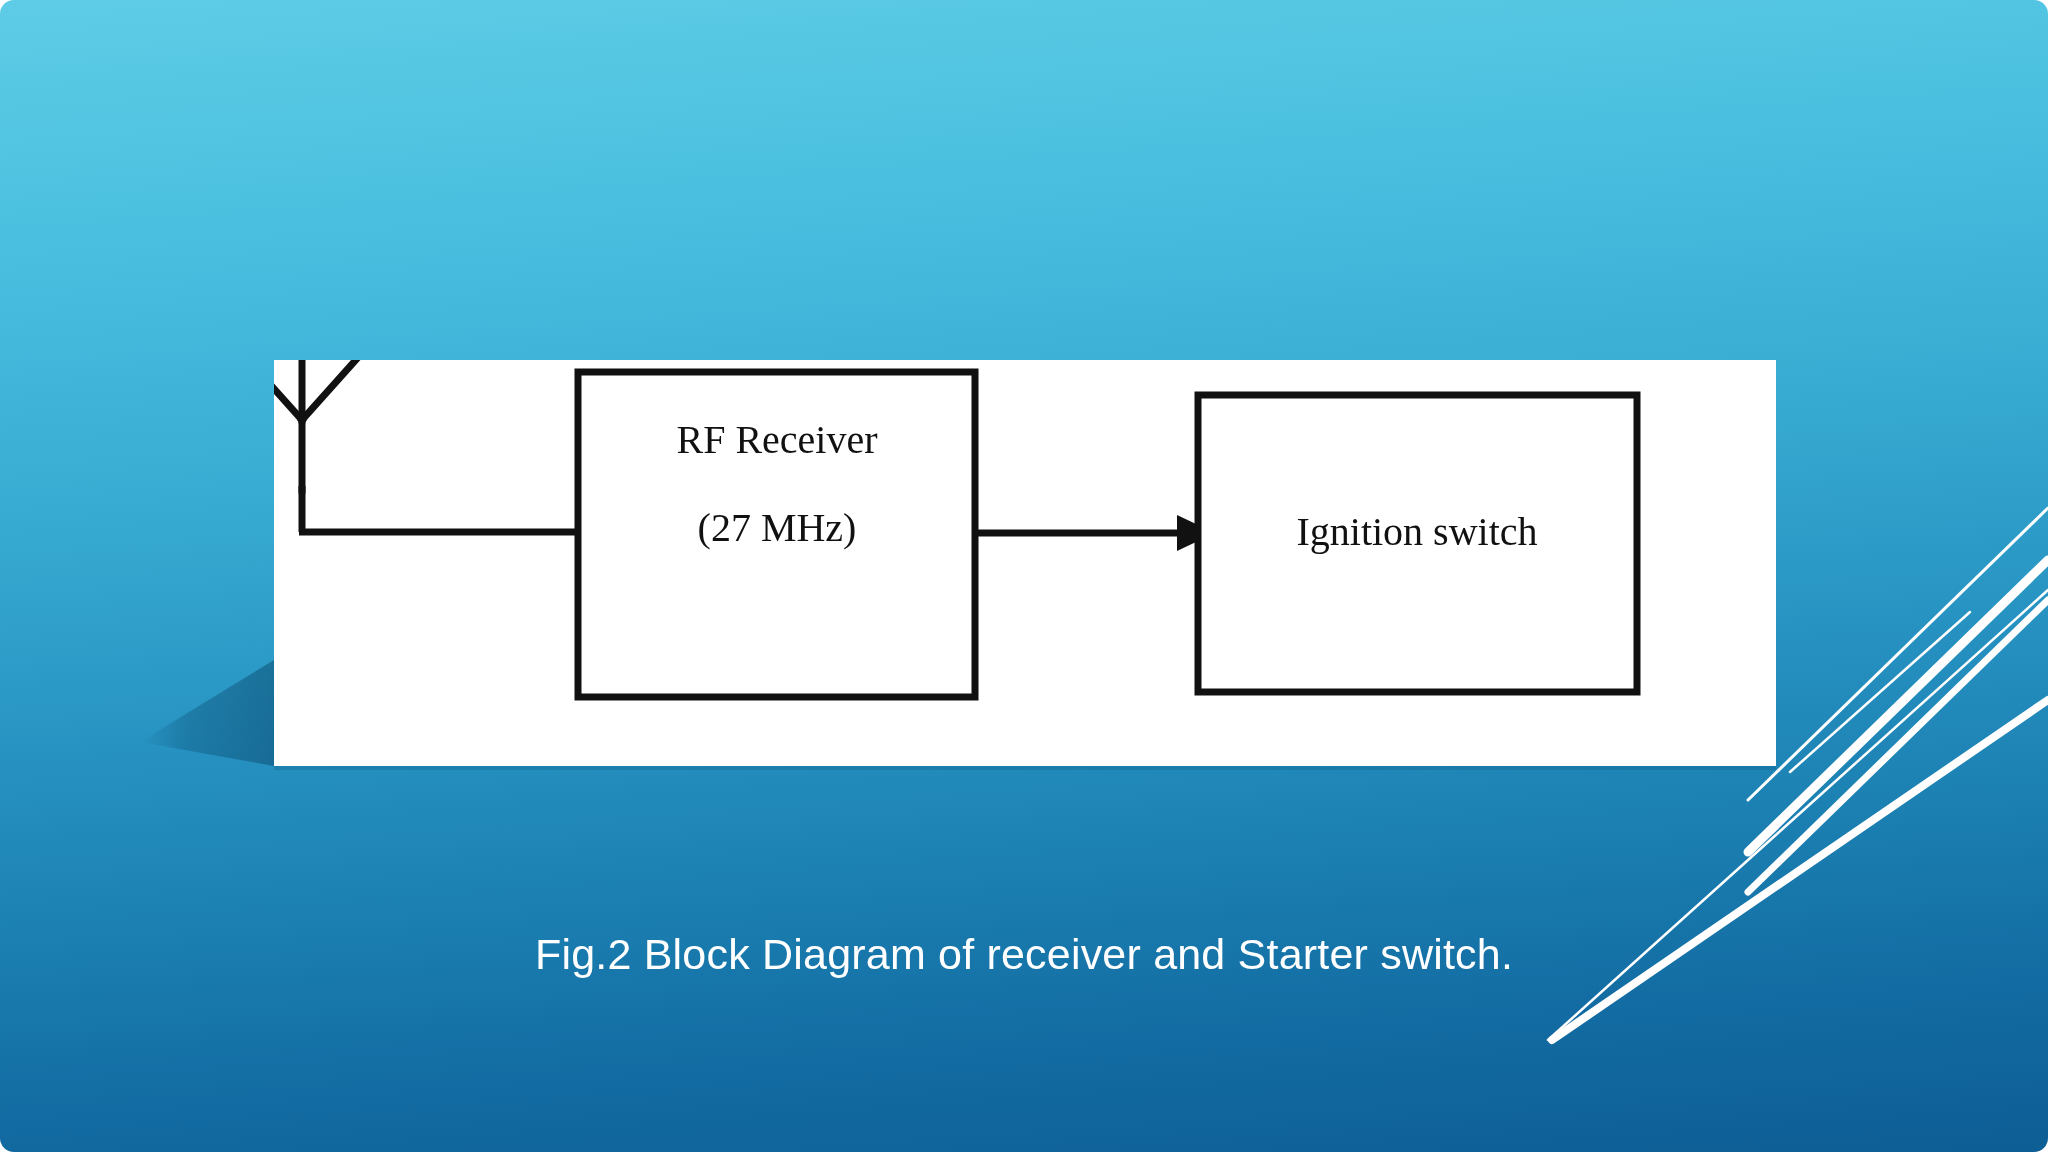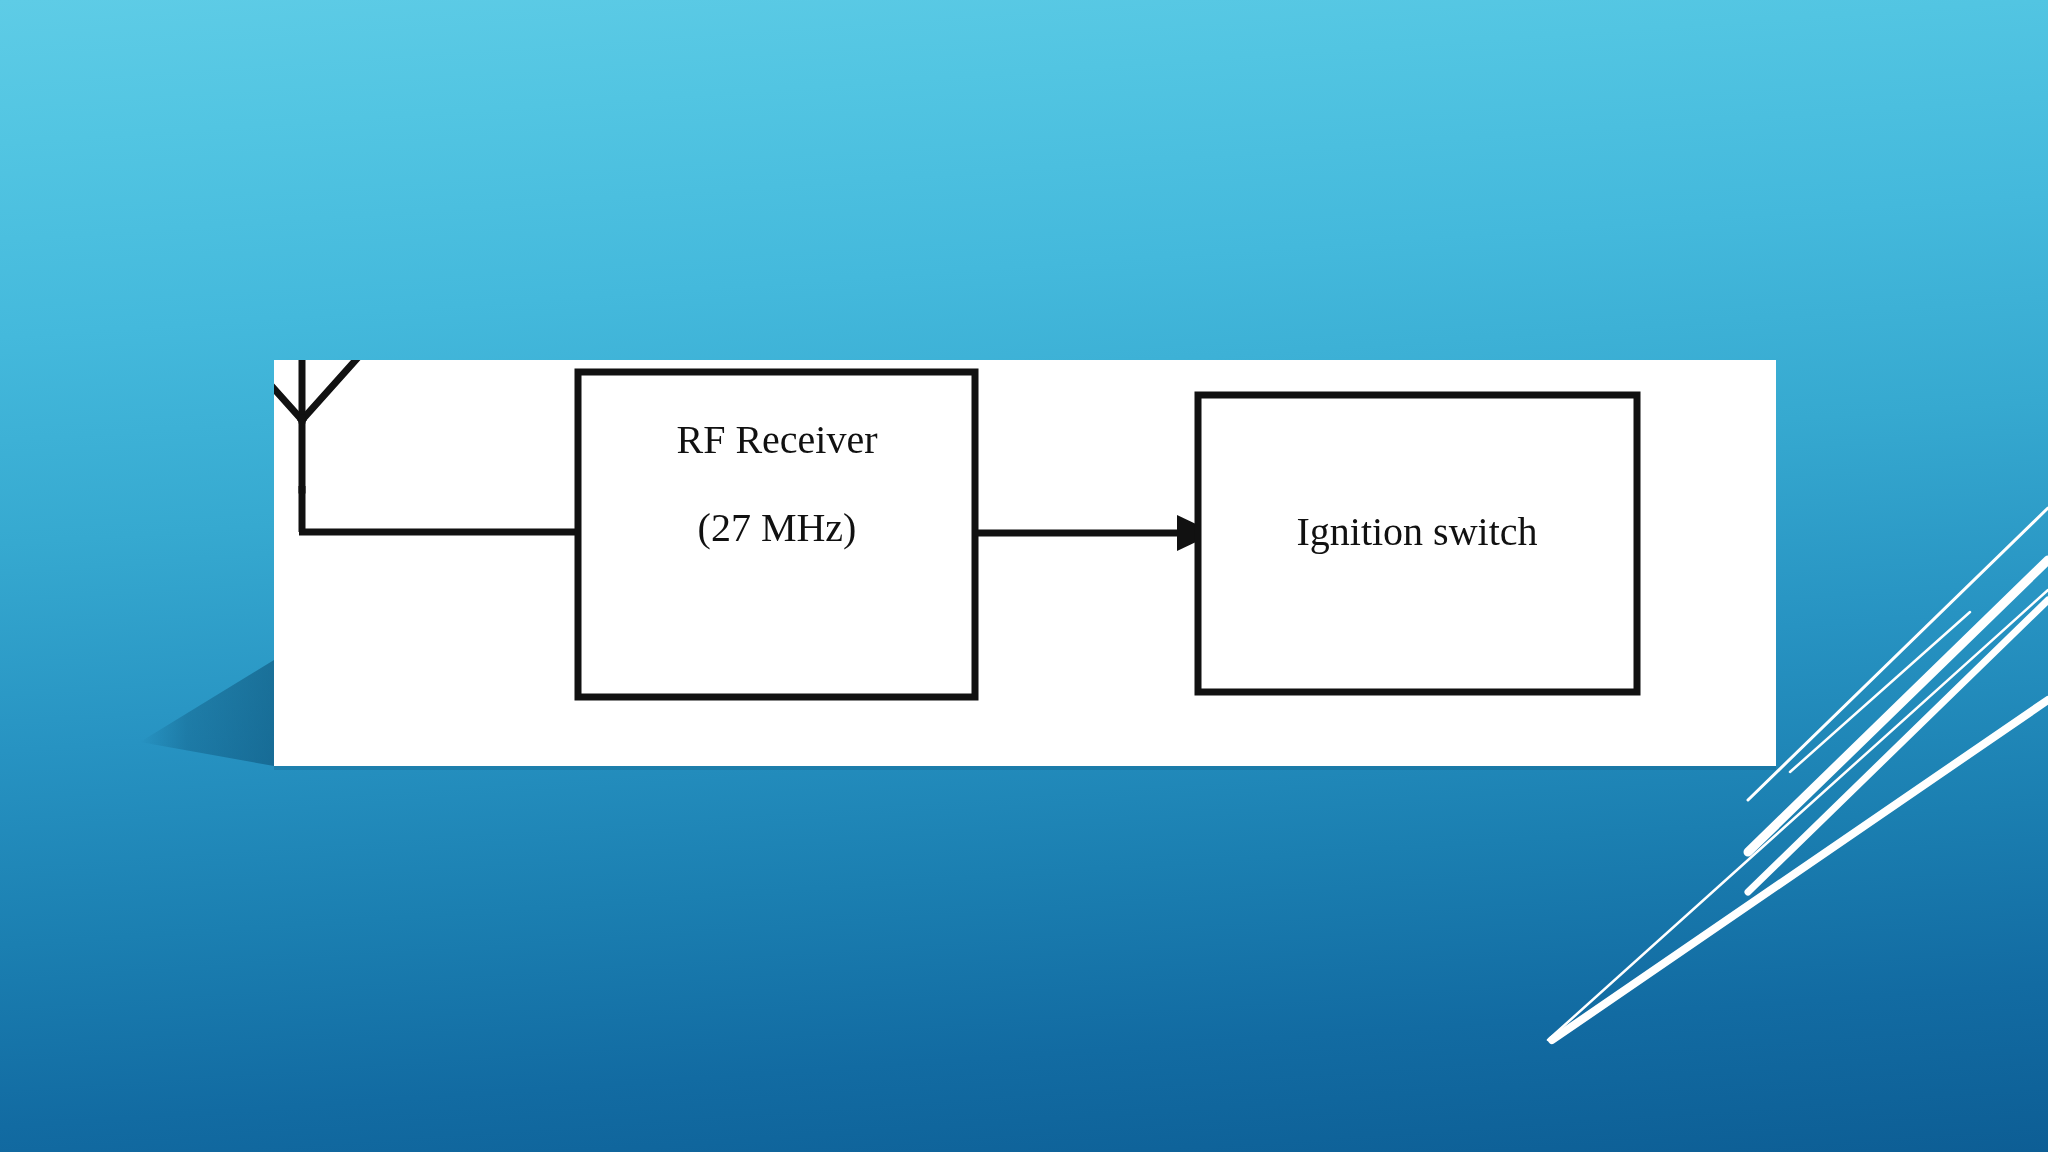--- a/index.html
+++ b/index.html
@@ -21,20 +21,21 @@
       linear-gradient(176deg,
         #5ECCE6 0%,
         #52C5E2 11%,
         #44B9DC 26%,
         #36A9D0 42%,
         #2793C2 58%,
         #1B7FB1 73%,
         #126BA2 87%,
         #0D5E95 100%);
     overflow:hidden;
+    border-radius:14px;
   }
 
   
   #decor-lines {
     position:absolute;
     left:0; top:0;
     width:2048px; height:1152px;
     pointer-events:none;
   }
 
@@ -141,14 +142,15 @@
       </g>
 
       <g>
         <rect x="924" y="35" width="439" height="297" fill="#FFFFFF" stroke="#111111" stroke-width="7"></rect>
         <text class="blk-label" x="1143" y="176">Ignition switch</text>
       </g>
 
     </svg>
   </div>
 
+  <div id="caption">Fig.2 Block Diagram of receiver and Starter switch.</div>
 
 </div>
 
 </body></html>

